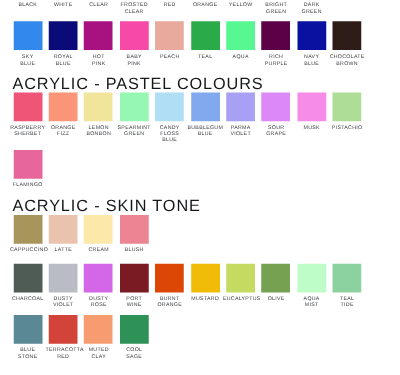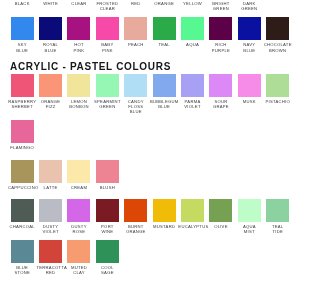--- a/index.html
+++ b/index.html
@@ -16,22 +16,22 @@
   .sheet {
     width: 300px;
     height: 300px;
     position: relative;
     box-sizing: border-box;
     padding: 0 8px;
   }
 
   
   .section-title {
-    font-size: 10px;
-    font-weight: bold;
+    font-size: 13px;
+    font-weight: normal;
     letter-spacing: 0.7px;
     color: #16181a;
     text-transform: uppercase;
     margin: 0;
     padding: 0 0 3px 2px;
     line-height: 9px;
   }
 
   
   .row {
@@ -198,20 +198,21 @@
         </div>
       </div>
       <div class="gap-s"></div>
       <div class="row">
         <div class="cell">
           <div class="chip" style="background: rgb(232, 103, 154);"></div>
           <div class="caption nowrap">FLAMINGO</div>
         </div>
       </div>
       <div class="gap-m"></div>
+      <div class="section-title">ACRYLIC - SKIN TONE</div>
       <div class="row">
         <div class="cell">
           <div class="chip" style="background: rgb(168, 149, 92);"></div>
           <div class="caption nowrap">CAPPUCCINO</div>
         </div>
         <div class="cell">
           <div class="chip" style="background: rgb(234, 195, 174);"></div>
           <div class="caption nowrap">LATTE</div>
         </div>
         <div class="cell">

